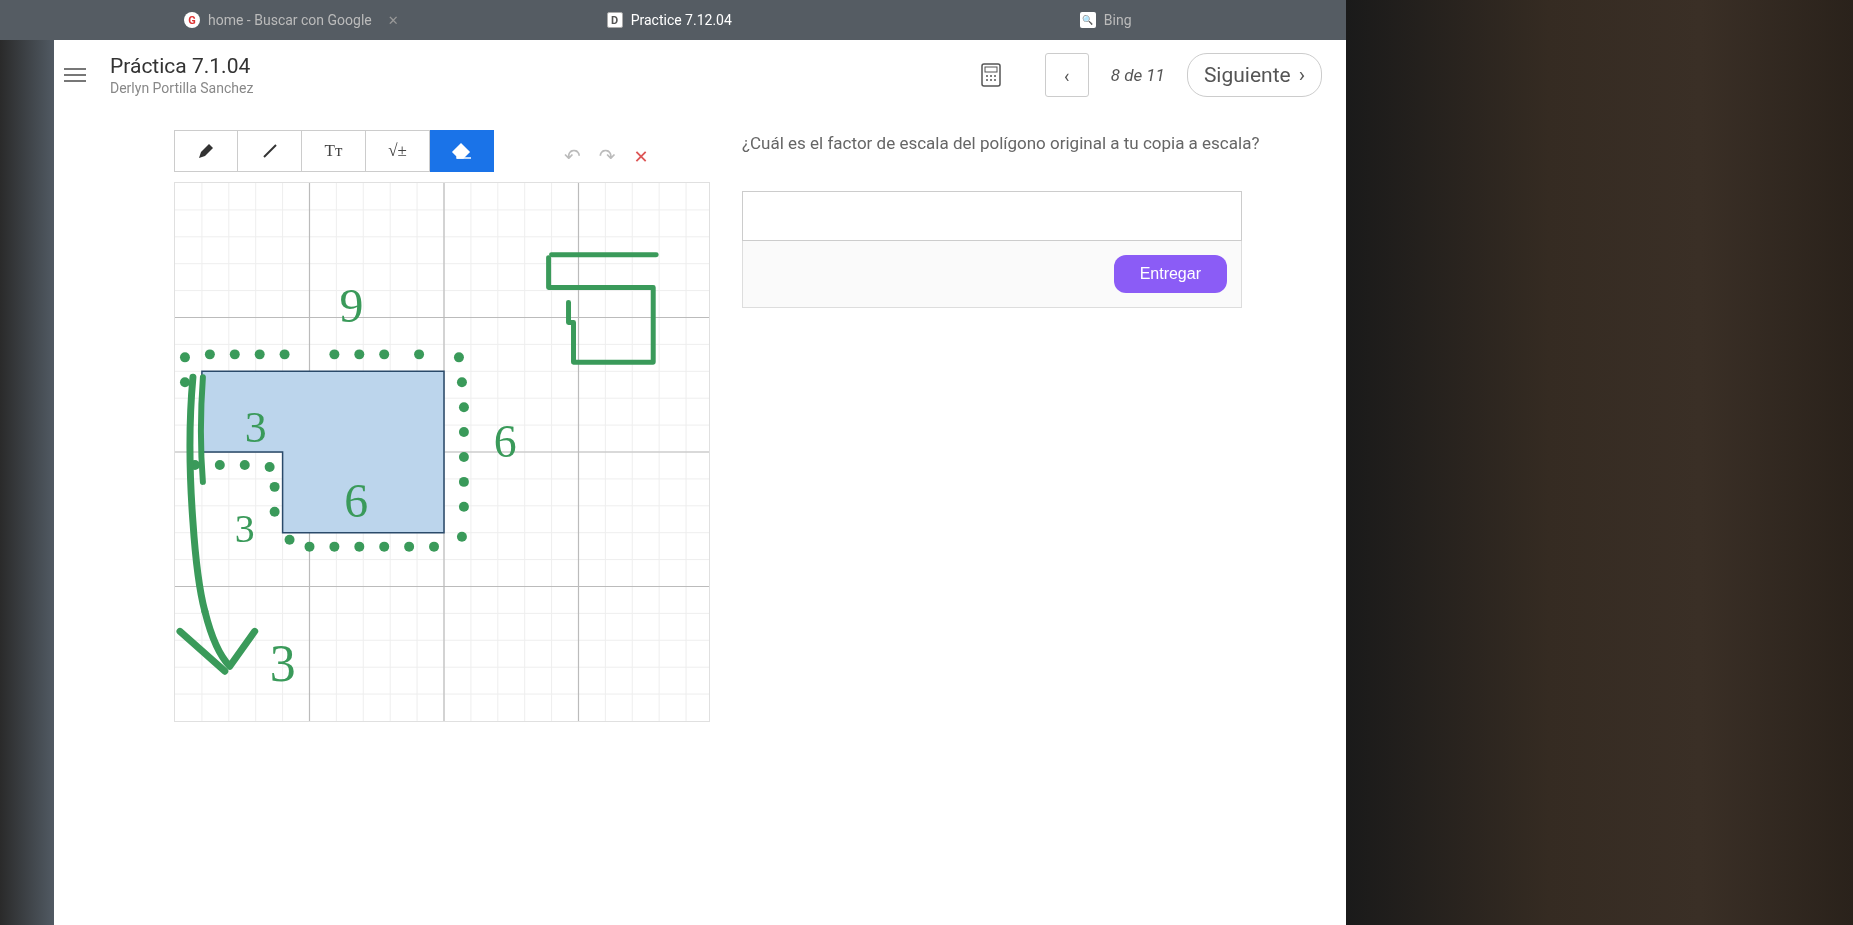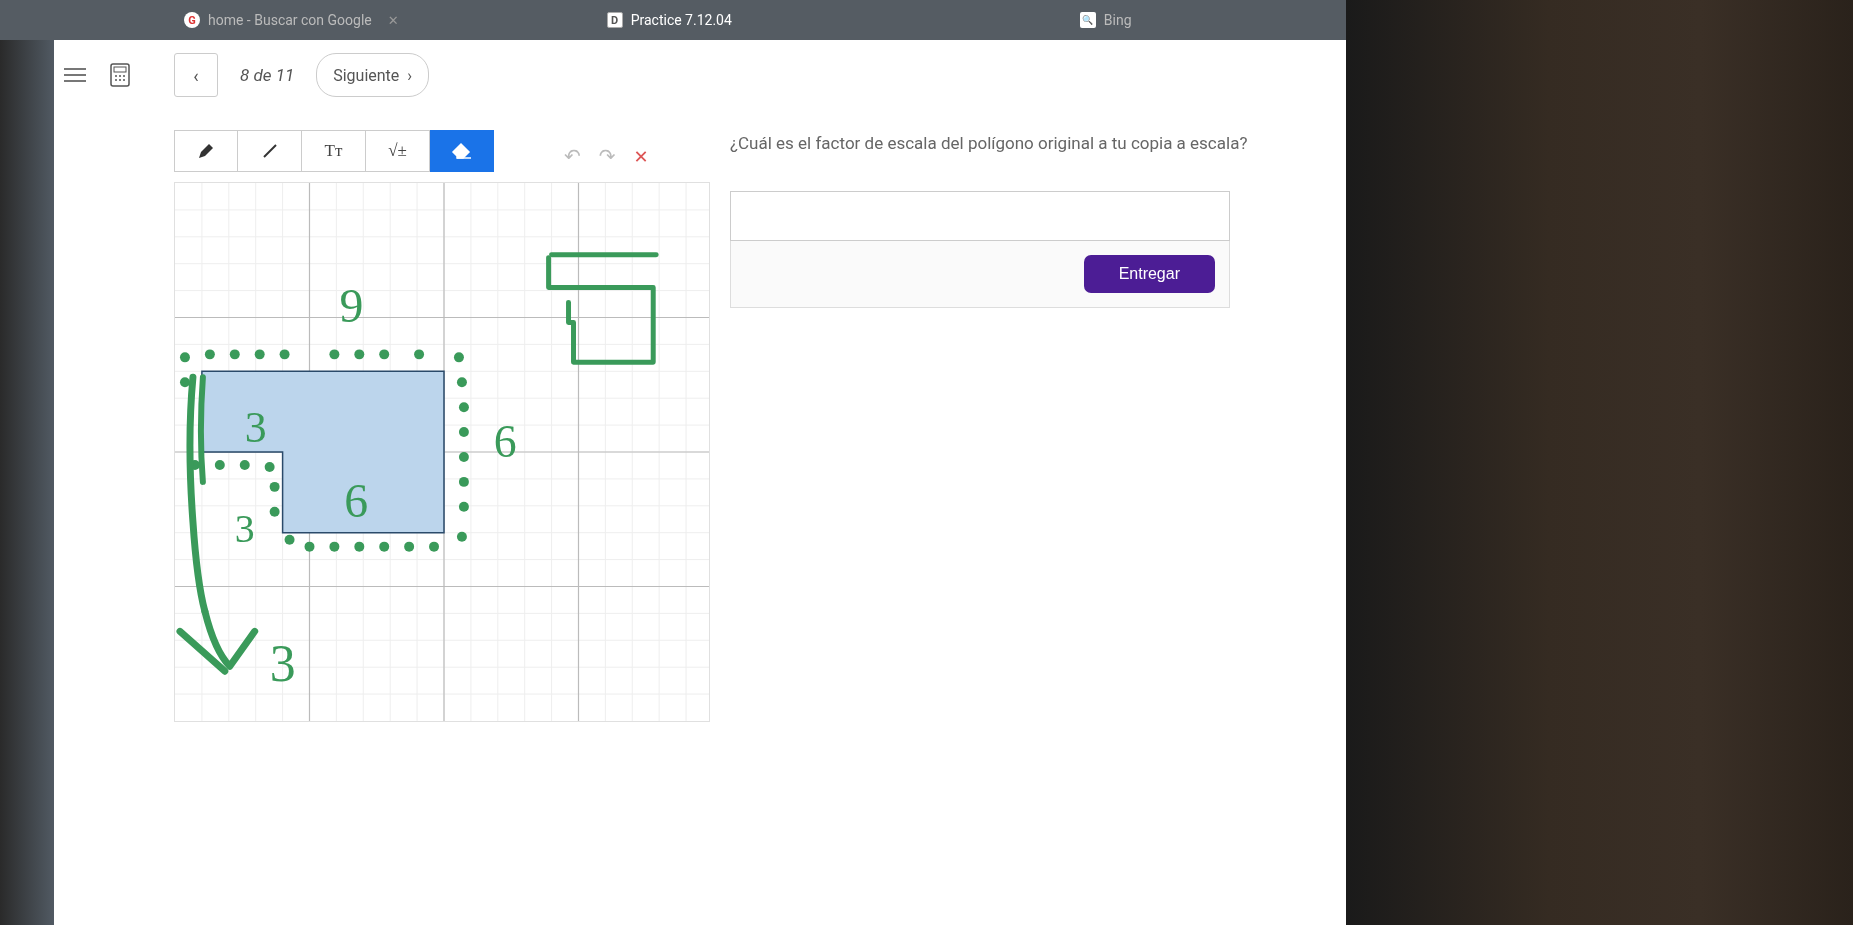--- a/index.html
+++ b/index.html
@@ -21,48 +21,48 @@
   .app { position:absolute; top:40px; left:54px; right:507px; bottom:0; background:#fff; }
   .header { display:flex; align-items:center; padding:8px 24px 8px 10px; height:70px; }
   .hamburger { width:28px; height:28px; margin-right:18px; display:flex; flex-direction:column; justify-content:center; gap:4px; cursor:pointer; }
   .hamburger span { display:block; height:2px; background:#777; width:22px; }
   .titleblock { flex:1; }
   .title { font-size:21px; color:#333; font-weight:400; }
   .subtitle { font-size:14px; color:#888; margin-top:2px; }
   .calc { width:24px; height:24px; margin-right:40px; font-size:20px; color:#555; }
   .pager { display:flex; align-items:center; gap:14px; }
   .pagebtn { border:1px solid #ccc; background:#fff; height:44px; min-width:44px; display:flex; align-items:center; justify-content:center; font-size:18px; color:#555; border-radius:3px; cursor:pointer; }
-  .pagebtn.next { padding:0 16px; font-size:16px; gap:8px;border-radius:20px; }
+  .pagebtn.next { padding:0 16px; font-size:21px; gap:8px;border-radius:20px; }
   .pagecount { font-size:17px; color:#555; padding:0 8px;font-style:italic; }
 
   .content { padding:20px 0 0 0; }
   .ptitle { text-align:center; font-size:26px; color:#333; margin:0 0 22px 0; font-weight:400; }
 
-  .twocol { display:flex; padding:0 20px; gap:20px; }
+  .twocol { display:flex; padding:0 20px; gap:32px; }
   .leftcol { flex:0 0 560px; position:relative; }
   .rightcol { flex:1; padding-top:0; }
 
   
   .drawtools { display:flex; margin-left:100px; margin-bottom:10px; }
   .tool { width:64px; height:42px; border:1px solid #ccc; border-left:none; background:#fff; display:flex; align-items:center; justify-content:center; font-size:17px; color:#444; cursor:pointer; }
   .tool:first-child { border-left:1px solid #ccc; }
   .tool.active { background:#1a73e8; color:#fff; border-color:#1a73e8; }
   .undos { display:flex; margin-left:70px; gap:18px; align-items:center; }
   .undo { font-size:20px; color:#bbb; cursor:pointer; }
   .clearx { color:#d55; font-size:18px; cursor:pointer; }
 
   
   .canvas { width:536px; height:540px; border:1px solid #e0e0e0; margin-left:100px; position:relative; }
   .canvas svg { width:100%; height:100%; }
 
   
   .question { font-size:17px; color:#666; line-height:1.6; margin-bottom:34px; }
   .answer { width:100%; max-width:500px; height:50px; border:1px solid #ccc; background:#fff; font-size:16px; padding:0 12px; }
   .submitwrap { width:100%; max-width:500px; border:1px solid #ddd; border-top:none; padding:14px; display:flex; justify-content:flex-end; background:#fafafa; }
-  .submit { background:#4c1d95; color:#fff; border:none; padding:10px 35px; font-size:16px; border-radius:7px; cursor:pointer; }
+  .submit { background:#8b5cf6; color:#fff; border:none; padding:10px 26px; font-size:16px; border-radius:12px; cursor:pointer; }
 
   
   .bezel-r { position:absolute; top:0; right:0; width:507px; height:100%; background:linear-gradient(90deg,#1a1a1a,#352b22 40%,#3a2f26 70%,#2a221b); }
   .bezel-l { position:absolute; top:40px; left:0; width:54px; height:calc(100% - 40px); background:linear-gradient(90deg,#2a2a2a,#515a63); }
 
 </style>
 </head>
 <body>
 
 <div class="tabbar">
@@ -86,20 +86,24 @@
 <div class="bezel-l"></div>
 <div class="bezel-r"></div>
 
 <div class="app">
 
   <div class="header">
     <div class="hamburger">
       <span></span>
         <span></span>
         <span></span>
+    </div>
+    <div class="titleblock">
+      <div class="title">Práctica 7.1.04</div>
+      <div class="subtitle">Derlyn Portilla Sanchez</div>
     </div>
     <div class="calc">
       <svg width="20" height="24" viewBox="0 0 20 24">
           <rect x="1" y="1" width="18" height="22" rx="2" fill="none" stroke="#555" stroke-width="1.5"></rect>
           <rect x="4" y="4" width="12" height="5" fill="none" stroke="#555" stroke-width="1"></rect>
           <circle cx="6" cy="13" r="1" fill="#555"></circle>
           <circle cx="10" cy="13" r="1" fill="#555"></circle>
           <circle cx="14" cy="13" r="1" fill="#555"></circle>
           <circle cx="6" cy="17" r="1" fill="#555"></circle>
           <circle cx="10" cy="17" r="1" fill="#555"></circle>

